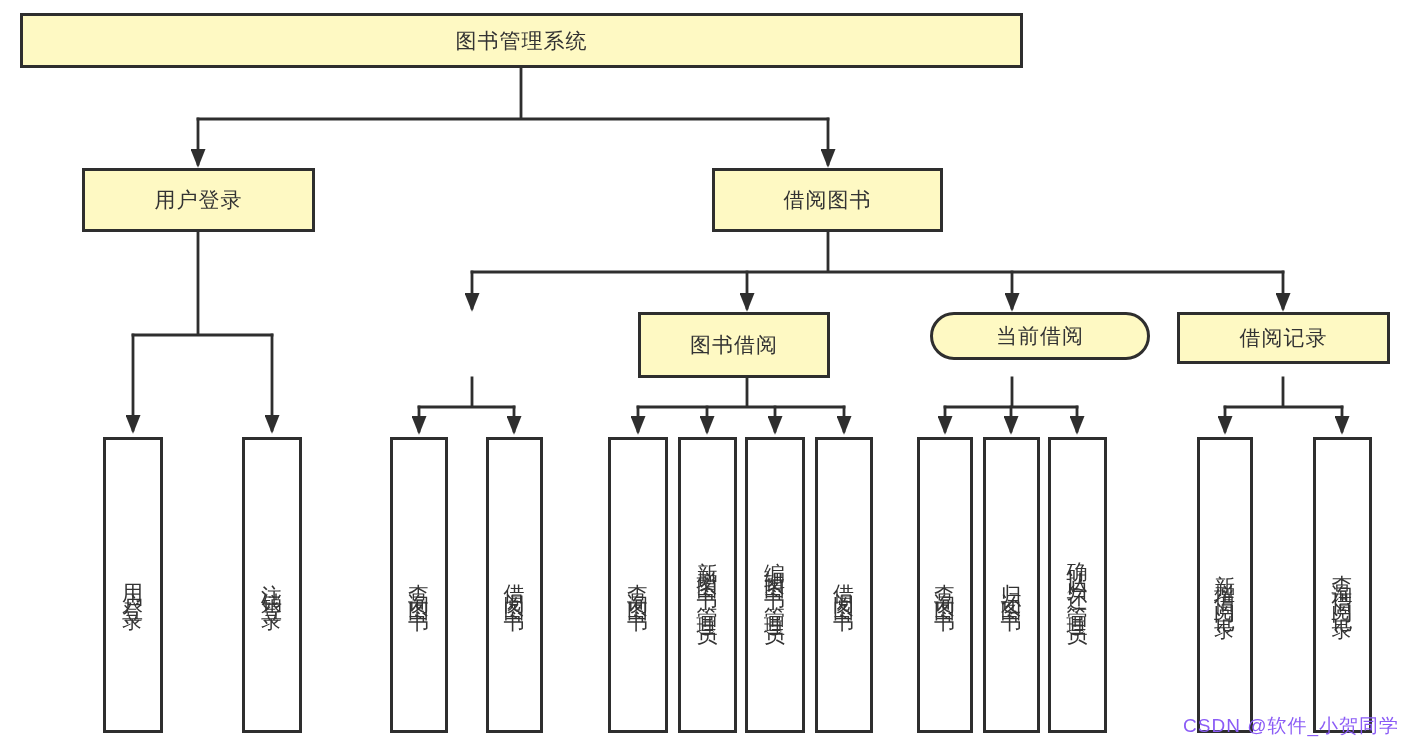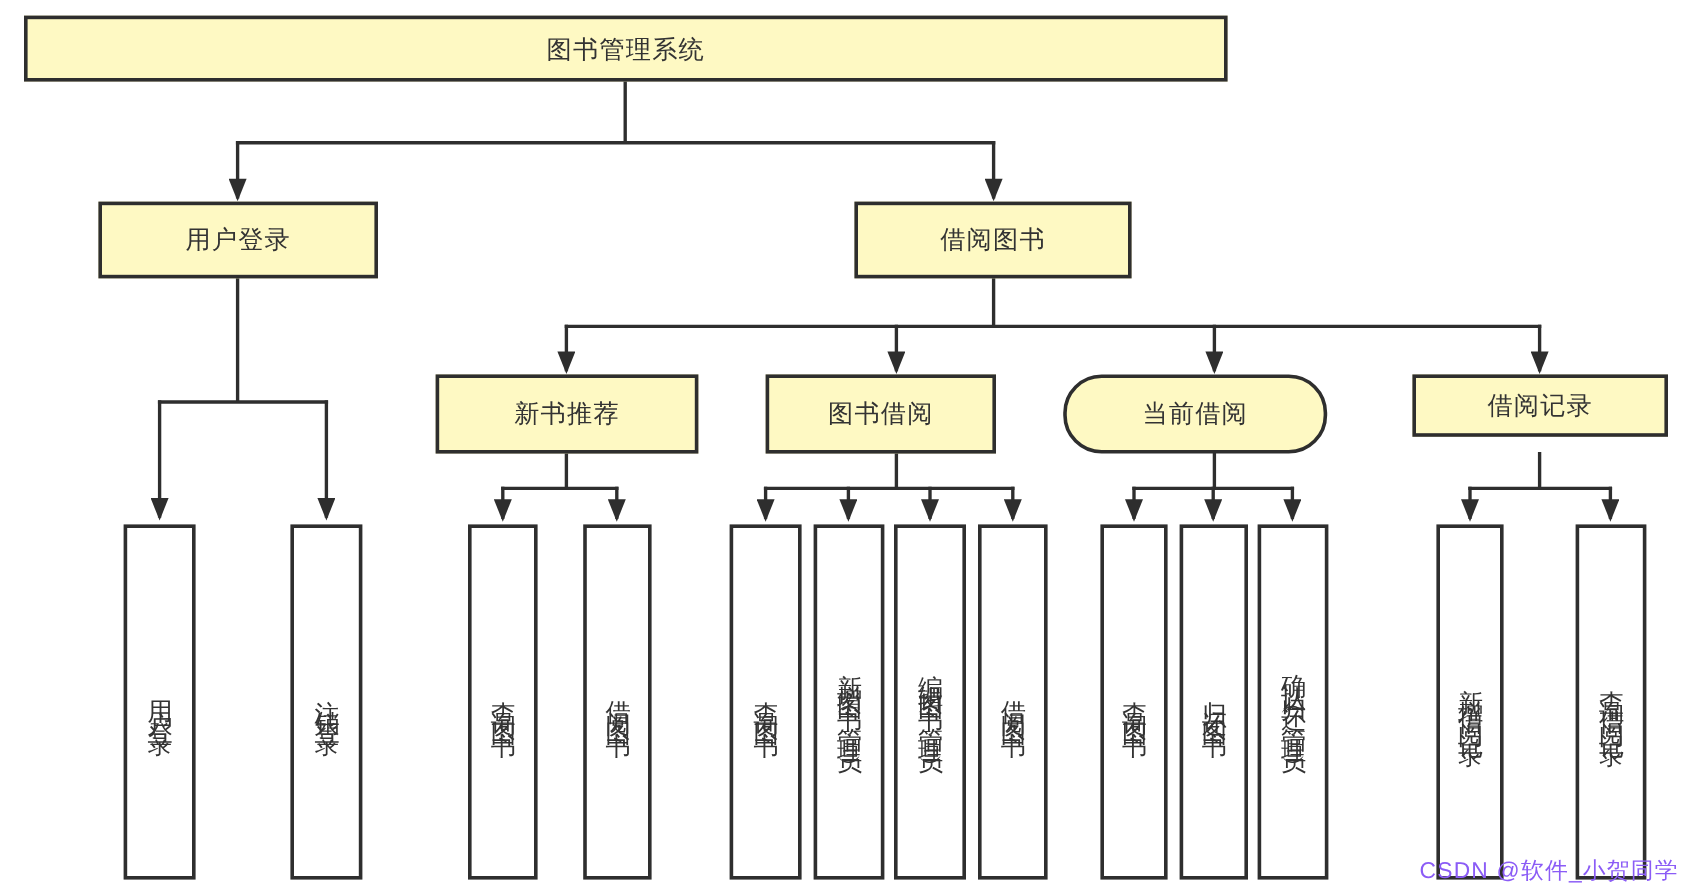--- a/index.html
+++ b/index.html
@@ -100,23 +100,22 @@
       <line x1="1225" y1="407" x2="1225" y2="431" marker-end="url(#arr)"></line>
       <line x1="1342" y1="407" x2="1342" y2="431" marker-end="url(#arr)"></line>
     </g>
   </svg>
 
   <div class="node" style="left:20px; top:13px; width:1003px; height:55px;">图书管理系统</div>
 
   <div class="node" style="left:82px; top:168px; width:233px; height:64px;">用户登录</div>
   <div class="node" style="left:712px; top:168px; width:231px; height:64px;">借阅图书</div>
 
-  <div class="node" style="left:363px; top:312px; width:219px; height:66px;">新书推荐</div>
   <div class="node" style="left:638px; top:312px; width:192px; height:66px;">图书借阅</div>
-  <div class="node" style="left:886px; top:312px; width:220px; height:66px;border-radius:32px;">当前借阅</div>
+  <div class="node" style="left:930px; top:312px; width:220px; height:48px;border-radius:32px;">当前借阅</div>
   <div class="node" style="left:1177px; top:312px; width:213px; height:52px;">借阅记录</div>
 
   <div class="vbox" style="left:103px; width:60px;">
     <span>用户登录</span>
   </div>
   <div class="vbox" style="left:242px; width:60px;">
     <span>注销登录</span>
   </div>
 
   <div class="vbox" style="left:390px; width:58px;">

